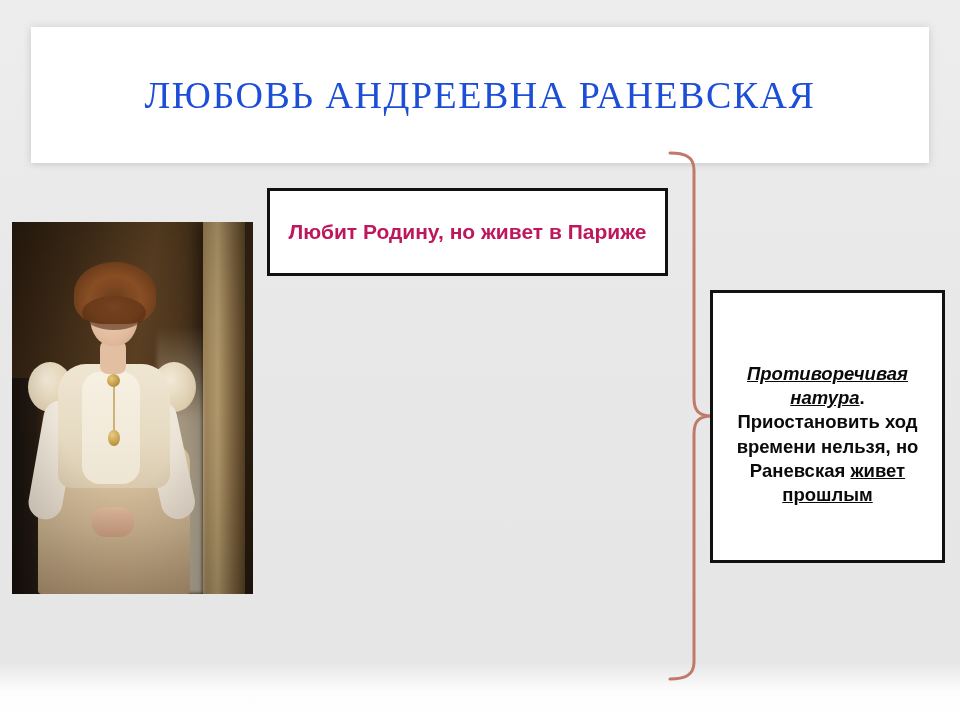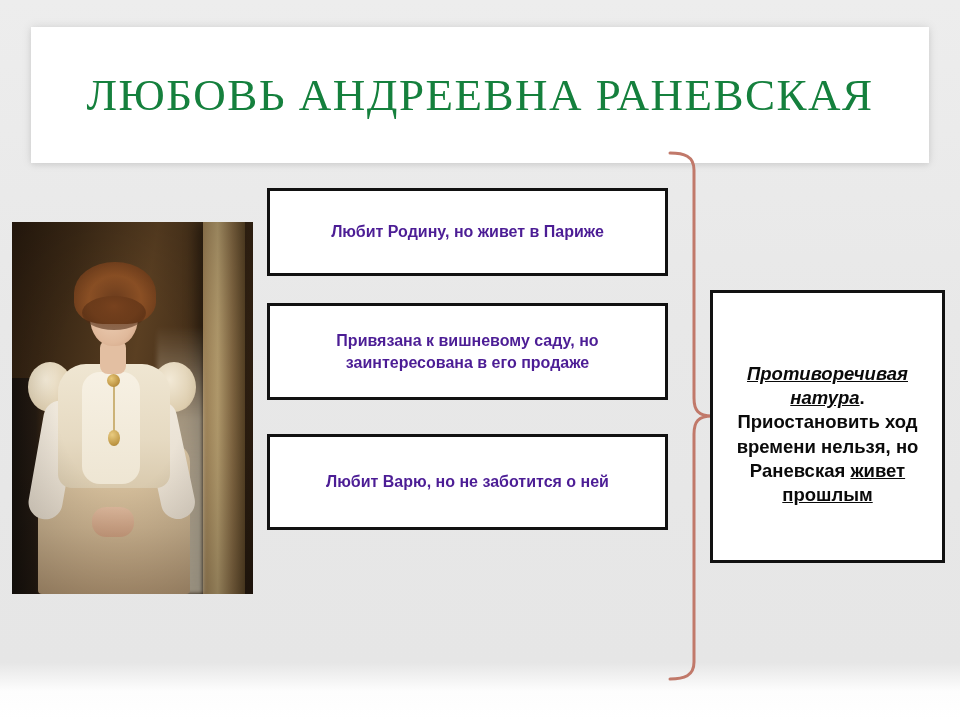--- a/index.html
+++ b/index.html
@@ -50,23 +50,23 @@
     top: 24px;
     right: 26px;
     bottom: 24px;
     background: #ffffff;
     display: flex;
     align-items: center;
     justify-content: center;
   }
   .title-text {
     font-family: "Liberation Serif", "DejaVu Serif", serif;
-    font-size: 45px;
+    font-size: 38px;
     letter-spacing: 1.5px;
-    color: #15803d;
+    color: #1d4ed8;
     white-space: nowrap;
     text-align: left;
     line-height: 1;
   }
 
   
   .photo-frame {
     position: absolute;
     left: 12px;
     top: 222px;
@@ -243,24 +243,23 @@
     border: 3px solid #111111;
     box-sizing: border-box;
     display: flex;
     align-items: center;
     justify-content: center;
     padding: 4px 12px;
   }
   .fact-text {
     font-family: "Liberation Sans", sans-serif;
     font-weight: bold;
-    font-size: 16px;
+    font-size: 21px;
     line-height: 1.32;
-    color: #4c1d95;
-    text-align: center;
+    color: #be185d;
   }
   #fact-0 { left: 267px; top: 188px;  width: 401px; height: 88px;  }
   #fact-1 { left: 267px; top: 303px;  width: 401px; height: 97px;  }
   #fact-2 { left: 267px; top: 434px;  width: 401px; height: 96px;  }
   #fact-3 { left: 267px; top: 558px;  width: 401px; height: 110px; }
 
   
   .brace {
     position: absolute;
     left: 668px;
@@ -335,26 +334,20 @@
       <div class="fig-head"></div>
       <div class="fig-hair"></div>
       <div class="fig-hair-b"></div>
       <div class="photo-vignette"></div>
     </div>
   </div>
 
   <div class="fact-box" id="fact-0">
     <div class="fact-text">Любит Родину, но живет в Париже</div>
   </div>
-  <div class="fact-box" id="fact-1">
-    <div class="fact-text">Привязана к вишневому саду, но заинтересована в его продаже</div>
-  </div>
-  <div class="fact-box" id="fact-2">
-    <div class="fact-text">Любит Варю, но не заботится о ней</div>
-  </div>
 
   <svg class="brace" viewBox="0 0 48 532" preserveAspectRatio="none">
     <path d="M 2 3
              C 16 3, 26 6, 26 20
              L 26 248
              C 26 260, 30 266, 44 266
              C 30 266, 26 272, 26 284
              L 26 512
              C 26 526, 16 529, 2 529" fill="none" stroke="#C1796A" stroke-width="3" stroke-linecap="round" stroke-linejoin="round"></path>
   </svg>

